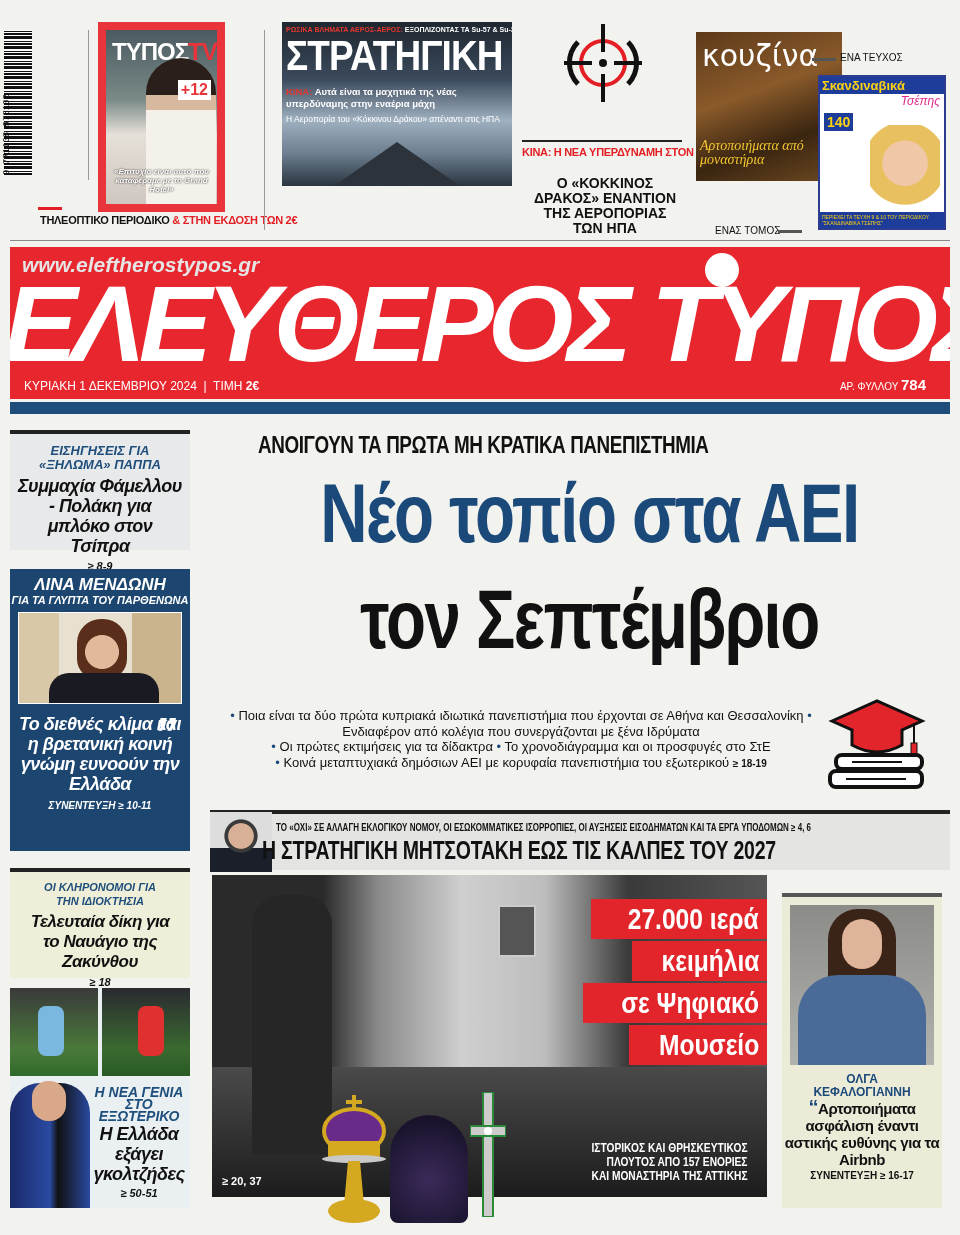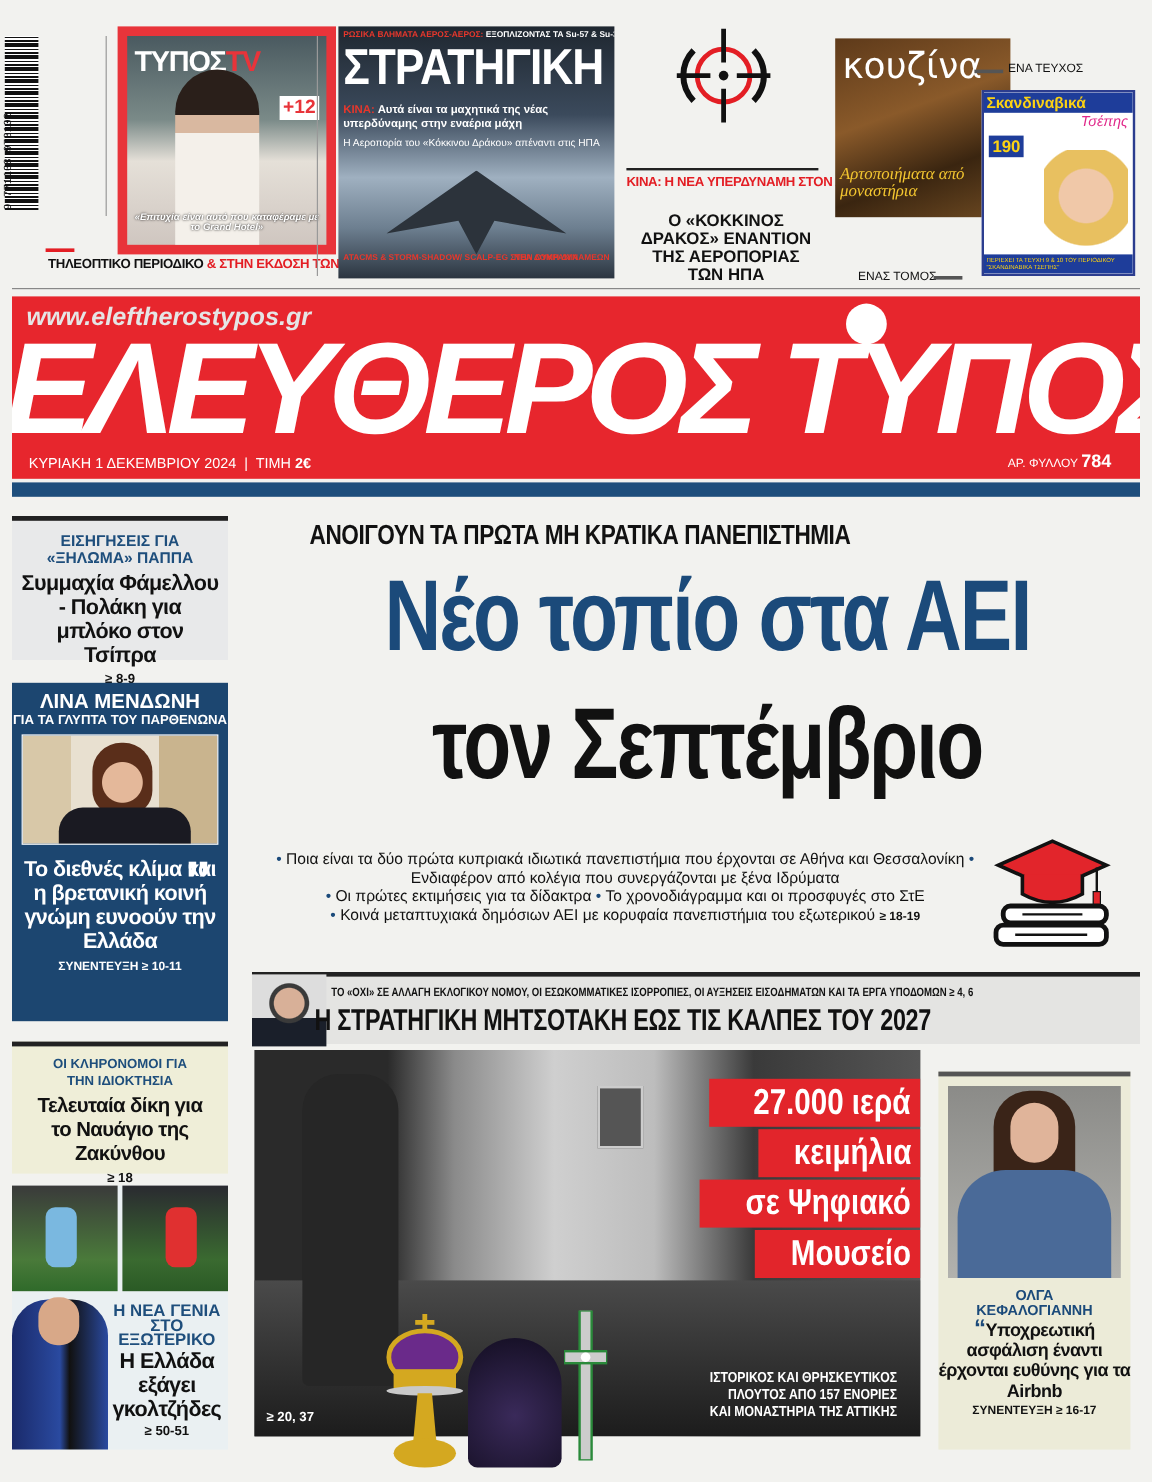--- a/index.html
+++ b/index.html
@@ -4,32 +4,32 @@
 <style>
   * { box-sizing: border-box; margin: 0; padding: 0; }
   body { width: 960px; height: 1235px; background: #f2f2ef; font-family: "Liberation Sans", sans-serif; overflow: hidden; position: relative; color: #111; }
   .abs { position: absolute; }
 
   
   .barcode { left: 4px; top: 30px; width: 28px; height: 145px; background: repeating-linear-gradient(0deg, #111 0 2px, #fff 2px 3px, #111 3px 4px, #fff 4px 6px, #111 6px 9px, #fff 9px 10px); }
   .bc-digits { left: 2px; top: 30px; font-size: 9px; writing-mode: vertical-rl; transform: rotate(180deg); height: 145px; font-family: "Liberation Mono", monospace; }
   .vline { width: 1px; background: #999; }
 
-  .typos-tv { left: 98px; top: 22px; width: 182px; height: 190px; background: #e8343a; padding: 8px; }
+  .typos-tv { left: 98px; top: 22px; width: 127px; height: 190px; background: #e8343a; padding: 8px; }
   .typos-tv .inner { width: 100%; height: 100%; background: linear-gradient(#4a5a60, #7a8a88 40%, #e5e0d8 60%, #cfc6c0); position: relative; overflow: hidden; }
   .typos-tv .logo { position: absolute; top: 8px; left: 6px; font-size: 24px; font-weight: bold; color: #fff; letter-spacing: -1px; }
   .typos-tv .logo span { color: #e8343a; }
   .typos-tv .woman { position: absolute; left: 40px; top: 28px; width: 70px; height: 150px; border-radius: 35px 35px 4px 4px; background: linear-gradient(#2a1f1a 0 25%, #d9b8a0 25% 35%, #f4f0ea 35%); }
   .typos-tv .plus12 { position: absolute; right: 6px; top: 50px; color: #e8343a; font-weight: bold; font-size: 16px; background: #fff; padding: 1px 3px; }
   .typos-tv .quote { position: absolute; bottom: 10px; left: 4px; right: 4px; font-size: 8px; color: #fff; font-weight: bold; font-style: italic; text-align: center; text-shadow: 0 0 2px #000; }
   .tv-caption { left: 40px; top: 214px; font-size: 11px; font-weight: bold; letter-spacing: -0.3px; }
   .tv-caption .red { color: #e31e24; }
   .red-mark { left: 38px; top: 207px; width: 24px; height: 3px; background: #e31e24; }
 
-  .strat { left: 282px; top: 22px; width: 230px; height: 210px; background: linear-gradient(180deg, #1f2730 0%, #3b4a5c 35%, #9fb0c0 60%, #6d7f90 80%, #2b3540 100%); overflow: hidden; }
+  .strat { left: 282px; top: 22px; width: 230px; height: 164px; background: linear-gradient(180deg, #1f2730 0%, #3b4a5c 35%, #9fb0c0 60%, #6d7f90 80%, #2b3540 100%); overflow: hidden; }
   .strat .kicker { position: absolute; top: 4px; left: 4px; font-size: 7px; color: #e6372c; font-weight: bold; white-space: nowrap; }
   .strat .kicker b { color: #fff; }
   .strat .title { position: absolute; top: 10px; left: 4px; font-size: 42px; font-weight: bold; color: #fff; letter-spacing: -1px; transform: scaleX(0.88); transform-origin: left; }
   .strat .hl { position: absolute; top: 64px; left: 4px; font-size: 9.5px; font-weight: bold; color: #fff; line-height: 12px; }
   .strat .hl .r { color: #e6372c; }
   .strat .sub { position: absolute; top: 92px; left: 4px; font-size: 8.5px; color: #fff; line-height: 11px; }
   .strat .jet { position: absolute; left: 40px; top: 120px; width: 150px; height: 70px; background: #2c333b; clip-path: polygon(50% 0, 100% 75%, 60% 60%, 50% 100%, 40% 60%, 0 75%); }
   .strat .bl { position: absolute; top: 190px; left: 4px; font-size: 7px; color: #e6372c; font-weight: bold; line-height: 8px; }
   .strat .br { position: absolute; top: 190px; right: 4px; font-size: 7px; color: #e6372c; font-weight: bold; text-align: right; line-height: 8px; }
 
@@ -56,21 +56,21 @@
   .masthead .kyriakis { position: absolute; right: 22px; top: 4px; font-size: 28px; color: #fff; font-style: italic; }
   .masthead .dot { position: absolute; left: 695px; top: 6px; width: 34px; height: 34px; border-radius: 50%; background: #fff; }
   .masthead .name { position: absolute; left: -6px; top: 22px; font-size: 108px; color: #fff; font-weight: bold; font-style: italic; letter-spacing: -6px; line-height: 110px; white-space: nowrap; transform: scaleX(1.02); transform-origin: left; }
   .masthead .date { position: absolute; left: 14px; bottom: 6px; font-size: 12px; color: #fff; }
   .masthead .date b { font-weight: bold; }
   .masthead .issue { position: absolute; right: 24px; bottom: 6px; font-size: 10px; color: #fff; }
   .masthead .issue b { font-size: 15px; }
   .blue-bar { left: 10px; top: 402px; width: 940px; height: 12px; background: #1e4e7c; }
 
   
-  .box { left: 10px; width: 180px; }
+  .box { left: 10px; width: 180px; font-style: italic; }
   .box-top { height: 4px; background: #222; }
   .b1 { top: 430px; height: 120px; background: #e8e9ea; text-align: center; }
   .kick-blue { color: #1e4e7c; font-weight: bold; font-size: 13px; line-height: 14px; }
   .h-cond { font-weight: bold; font-size: 18px; line-height: 20px; letter-spacing: -0.5px; }
   .ref { font-weight: bold; font-size: 11px; }
   .b2 { top: 569px; height: 282px; background: #1c4670; color: #fff; text-align: center; }
   .b2 .photo { margin: 6px auto 0; width: 164px; height: 92px; background: linear-gradient(90deg, #d8c8a8 0 25%, #e8e0d0 25% 70%, #c9b48e 70%); position: relative; border: 1px solid #fff; }
   .b2 .photo .head { position: absolute; left: 58px; top: 6px; width: 50px; height: 60px; border-radius: 24px 24px 20px 20px; background: radial-gradient(circle at 50% 55%, #e4b89a 0 40%, #5a2e1a 42%); }
   .b2 .photo .body { position: absolute; left: 30px; bottom: 0; width: 110px; height: 30px; background: #1a1a22; border-radius: 20px 20px 0 0; }
   .b2 .qm { position: absolute; right: 14px; top: 145px; font-size: 44px; color: #fff; font-weight: bold; line-height: 40px; }
@@ -163,21 +163,21 @@
 <div class="abs china-kicker">ΚΙΝΑ: Η ΝΕΑ ΥΠΕΡΔΥΝΑΜΗ ΣΤΟΝ ΑΕΡΑ</div>
 <div class="abs china-title">Ο «ΚΟΚΚΙΝΟΣ ΔΡΑΚΟΣ» ΕΝΑΝΤΙΟΝ ΤΗΣ ΑΕΡΟΠΟΡΙΑΣ ΤΩΝ ΗΠΑ</div>
 
 <div class="abs kouzina">
   <div class="t">κουζίνα</div>
   <div class="b">Αρτοποιήματα από μοναστήρια</div>
 </div>
 <div class="abs skand">
   <div class="t1">Σκανδιναβικά</div>
   <div class="t2">Τσέπης</div>
-  <div class="n240">190</div>
+  <div class="n240">140</div>
   <div class="face"></div>
   <div class="foot">ΠΕΡΙΕΧΕΙ ΤΑ ΤΕΥΧΗ 9 &amp; 10 ΤΟΥ ΠΕΡΙΟΔΙΚΟΥ "ΣΚΑΝΔΙΝΑΒΙΚΑ ΤΣΕΠΗΣ"</div>
 </div>
 <div class="abs arrow-mark" style="left:812px;top:58px;"></div>
 <div class="abs ena-tefxos">ΕΝΑ ΤΕΥΧΟΣ</div>
 <div class="abs enas-tomos">ΕΝΑΣ ΤΟΜΟΣ</div>
 <div class="abs arrow-mark" style="left:778px;top:230px;"></div>
 <div class="abs" style="left:10px;top:240px;width:940px;height:1px;background:#888;"></div>
 
 <div class="abs masthead">
@@ -296,15 +296,15 @@
   <div class="top"></div>
   <div class="photo">
       <div class="hair"></div>
       <div class="shirt"></div>
       <div class="face"></div>
     </div>
   <div class="name">
       <div>ΟΛΓΑ</div>
       <div>ΚΕΦΑΛΟΓΙΑΝΝΗ</div>
     </div>
-  <div class="quote"><span class="qm">“</span><span>Υποχρεωτική ασφάλιση έναντι έρχονται ευθύνης για τα Airbnb</span></div>
+  <div class="quote"><span class="qm">“</span><span>Αρτοποιήματα ασφάλιση έναντι αστικής ευθύνης για τα Airbnb</span></div>
   <div class="ref"><b>ΣΥΝΕΝΤΕΥΞΗ</b> <b>≥</b> <b>16-17</b></div>
 </div>
 
 </body></html>

